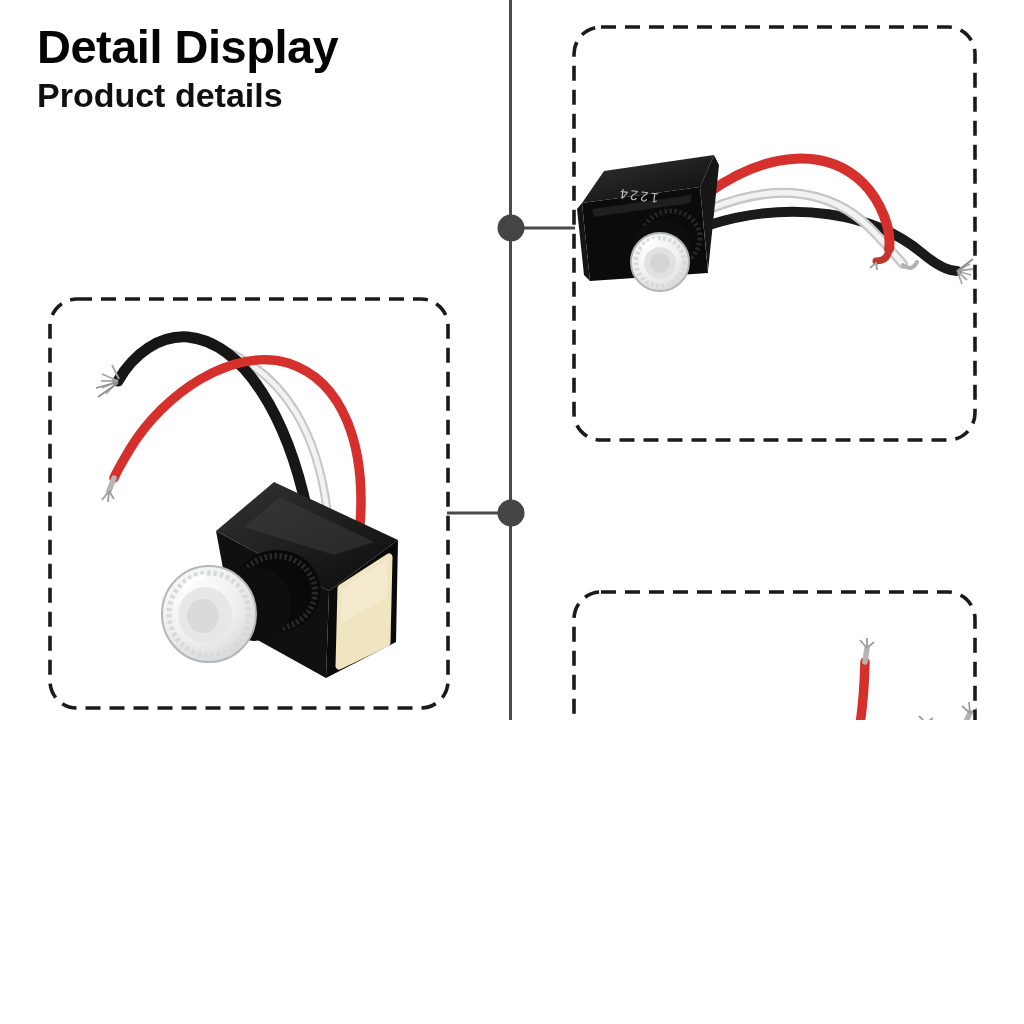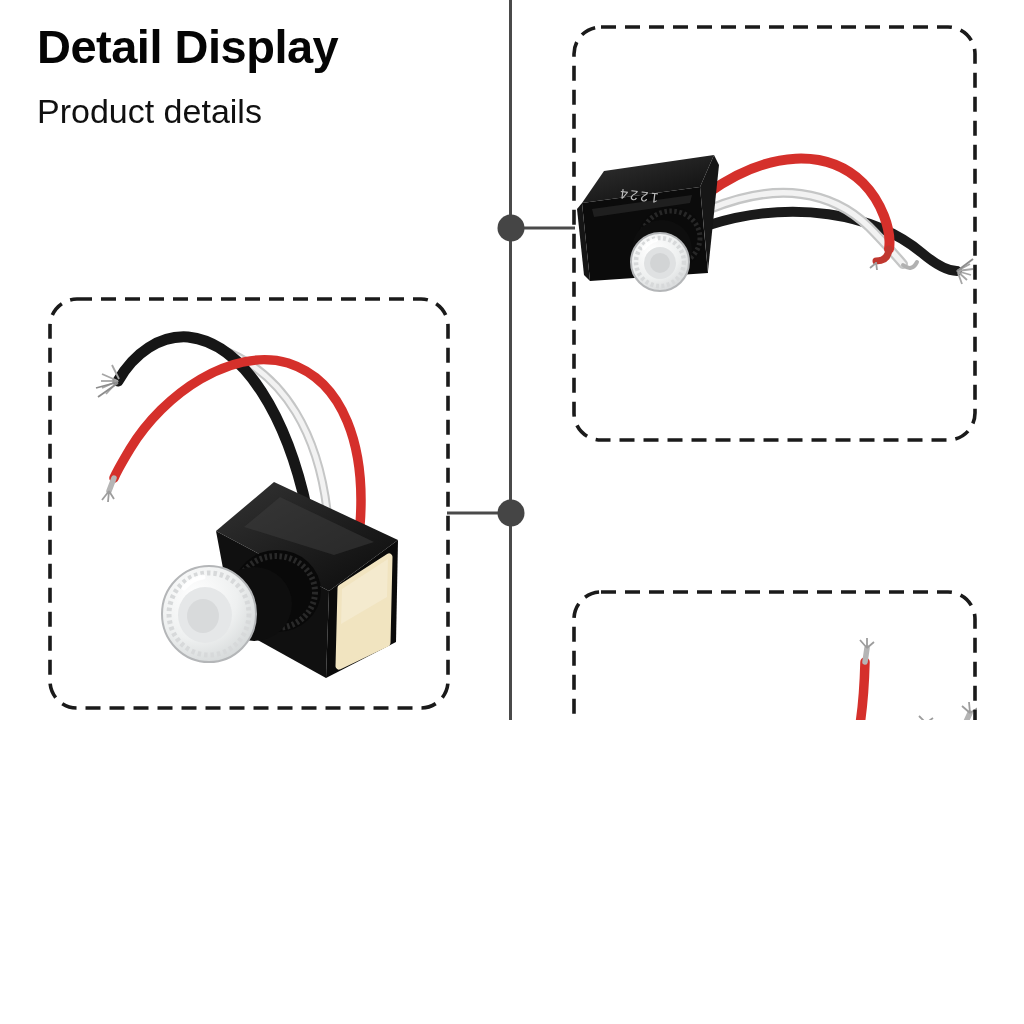--- a/index.html
+++ b/index.html
@@ -4,21 +4,21 @@
 <style>
   *{box-sizing:border-box;margin:0;padding:0}
   html,body{background:#ffffff}
   .canvas{
     position:relative;width:1024px;height:720px;background:#ffffff;overflow:hidden;
     font-family:"Liberation Sans", sans-serif;
   }
   .layer{position:absolute;left:0;top:0;width:1024px;height:1024px}
   .page-header{position:absolute;left:37px;top:20px}
   .page-title{font-size:47px;font-weight:700;color:#050505;letter-spacing:-0.5px;line-height:1.15}
-  .page-subtitle{font-size:34px;font-weight:400;color:#101010;margin-top:18px;letter-spacing:0}
+  .page-subtitle{font-size:34px;font-weight:700;color:#101010;margin-top:2px;letter-spacing:0}
   .panel{position:absolute}
   .panel > svg{position:absolute;left:0;top:0;width:100%;height:100%}
   svg text{font-family:"Liberation Sans", sans-serif}
 </style>
 </head>
 <body>
 
 <div class="canvas">
 
   <svg class="layer" viewBox="0 0 1024 1024">

